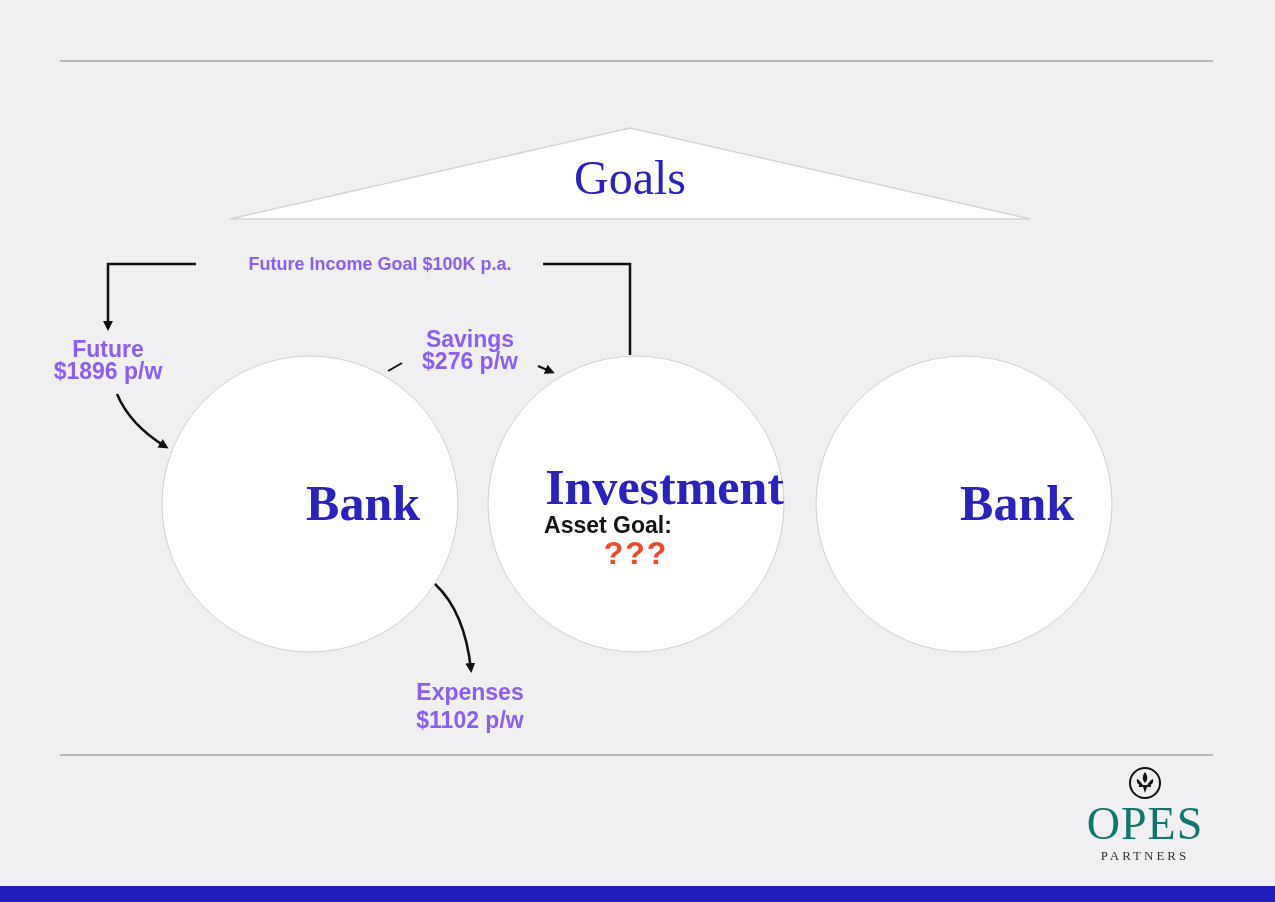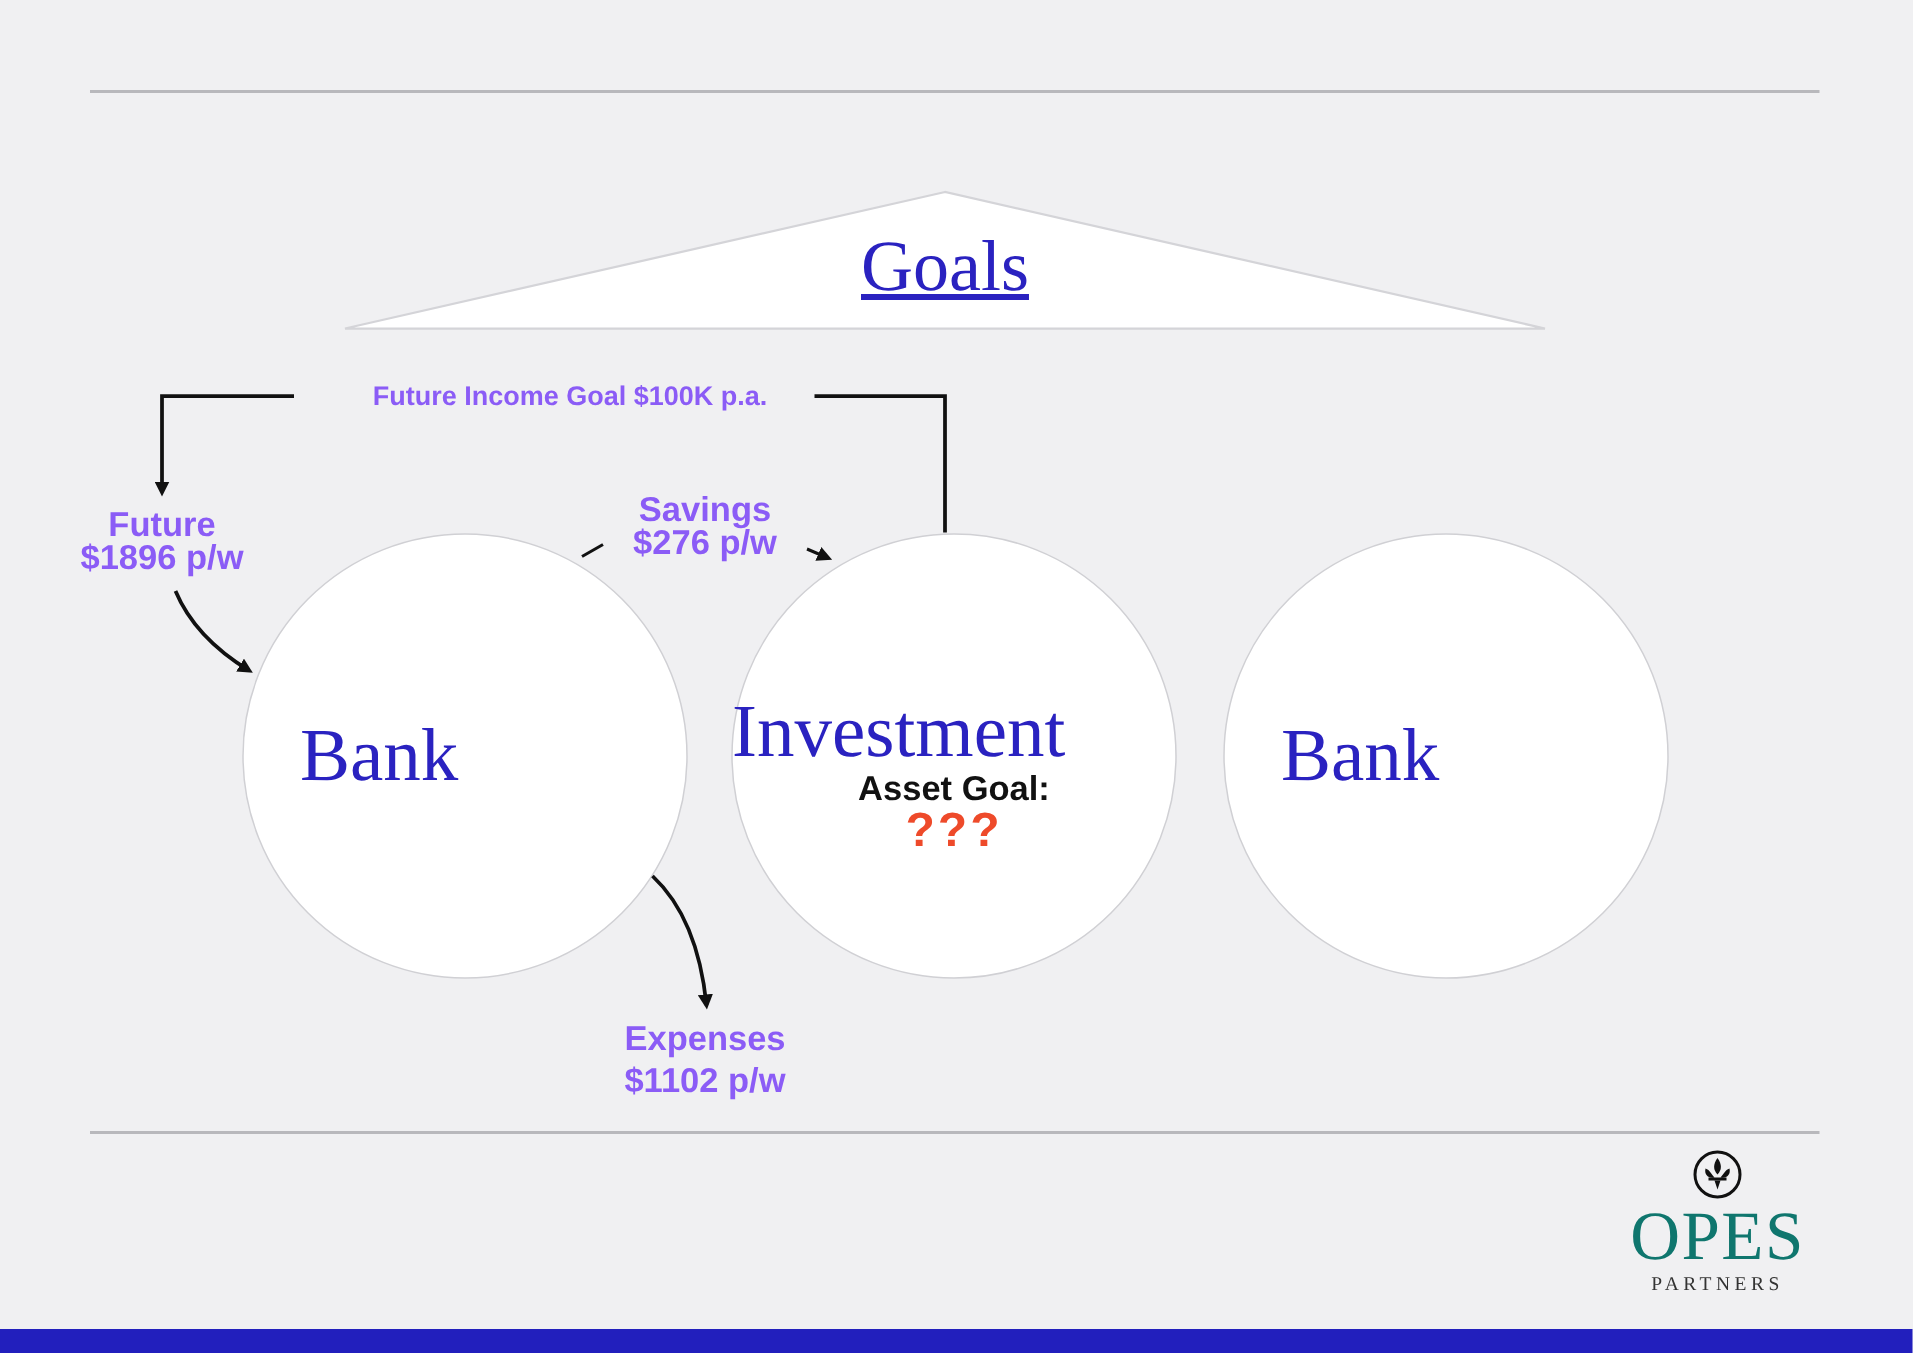--- a/index.html
+++ b/index.html
@@ -7,26 +7,26 @@
     .rule { position:absolute; left:60px; width:1153px; height:2px; background:#b8b8bc; }
     .rule-top { top:60px; }
     .rule-bottom { top:754px; }
     .bottom-bar { position:absolute; left:0; top:886px; width:1275px; height:16px; background:#221fbd; }
     svg.diagram { position:absolute; left:0; top:0; }
     .label { position:absolute; font-family:"Liberation Sans", sans-serif; color:#8b5cf6; font-weight:bold; text-align:center; line-height:1.0; }
     .goal-label { left:200px; top:255px; width:360px; font-size:18px; }
     .income-label { left:38px; top:338px; width:140px; font-size:23px; line-height:22px; }
     .savings-label { left:400px; top:328px; width:140px; font-size:23px; line-height:22px; }
     .expenses-label { left:400px; top:678px; width:140px; font-size:23px; line-height:28px; }
-    .circle-title { position:absolute; font-family:"Liberation Serif", serif; color:#2a22c0; font-weight:normal; text-align:left; }
+    .circle-title { position:absolute; font-family:"Liberation Serif", serif; color:#2a22c0; font-weight:bold; text-align:right; }
     .bank-title { left:200px; top:474px; width:220px; font-size:50px; }
     .invest-title { left:488px; top:458px; width:296px; font-size:50px; }
     .risk-title { left:854px; top:474px; width:220px; font-size:50px; }
-    .goals-title { position:absolute; left:530px; top:150px; width:200px; text-align:center; font-family:"Liberation Serif", serif; color:#2a22c0; font-size:48px;text-decoration:underline; }
-    .asset-goal { position:absolute; left:536px; top:512px; width:200px; text-align:center; font-size:23px; font-weight:bold; color:#111; }
+    .goals-title { position:absolute; left:530px; top:150px; width:200px; text-align:center; font-family:"Liberation Serif", serif; color:#2a22c0; font-size:48px; }
+    .asset-goal { position:absolute; left:508px; top:512px; width:200px; text-align:center; font-size:23px; font-weight:bold; color:#111; }
     .asset-value { position:absolute; left:536px; top:535px; width:200px; text-align:center; font-size:32px; font-weight:bold; color:#ee4a2a; letter-spacing:2px; }
     .logo { position:absolute; left:1070px; top:766px; width:150px; text-align:center; }
     .logo-mark { display:block; margin:0 auto; }
     .logo-name { font-family:"Liberation Serif", serif; font-size:46px; color:#0f766e; line-height:44px; margin-top:2px; letter-spacing:1px; }
     .logo-sub { font-family:"Liberation Serif", serif; font-size:13px; color:#333; letter-spacing:3px; margin-top:2px; }
   </style>
 </head>
 <body>
 
 <div class="rule rule-top"></div>

